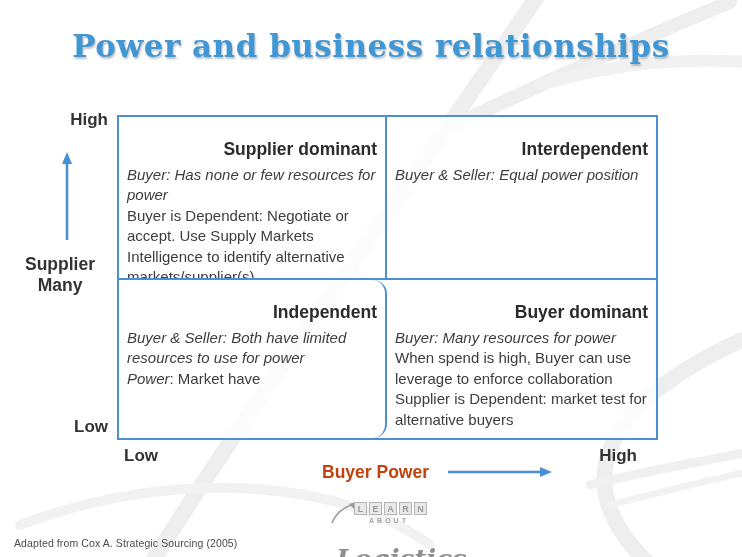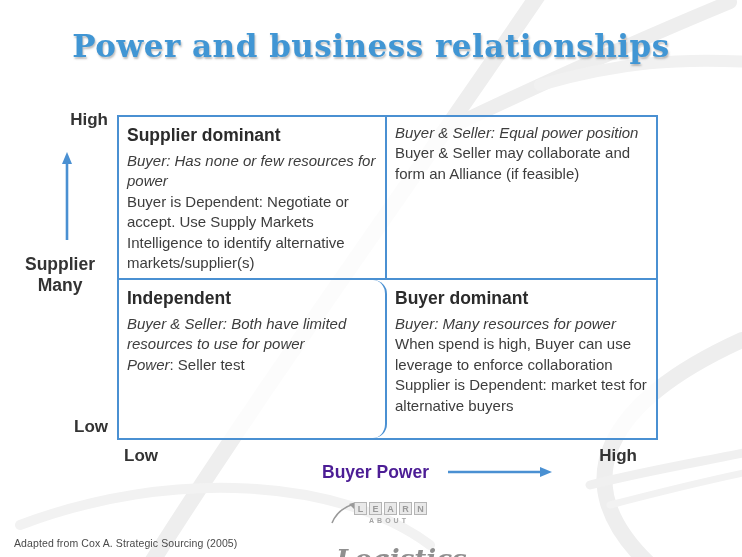--- a/index.html
+++ b/index.html
@@ -28,36 +28,36 @@
   .matrix{
     position:absolute;left:117px;top:115px;width:541px;height:325px;
     border:2px solid var(--accent);background:transparent;
     display:grid;grid-template-columns:268px 1fr;grid-template-rows:163px 1fr;
   }
   .quad{padding:6px 8px 0 8px;overflow:hidden;background:rgba(255,255,255,0.82);}
   .q-tl{border-right:2px solid var(--accent);border-bottom:2px solid var(--accent);}
   .q-tr{border-bottom:2px solid var(--accent);}
   .q-bl{border-right:2px solid var(--accent);border-radius:14px;}
   .quad-title{
-    text-align:left;font-weight:bold;font-size:17.5px;color:var(--heading-text);
-    margin:2px 0 5px 0;
+    text-align:right;font-weight:bold;font-size:17.5px;color:var(--heading-text);
+    margin:16px 0 5px 0;
   }
   .quad-line{font-size:15px;line-height:20.4px;color:var(--body-text);}
   .quad-line .it{font-style:italic;}
 
   .axis-word{position:absolute;font-weight:bold;font-size:17px;color:#333;}
   .y-high{left:40px;top:110px;width:68px;text-align:right;}
   .y-low{left:40px;top:417px;width:68px;text-align:right;}
   .y-title{
     position:absolute;left:8px;top:254px;width:104px;text-align:center;
     font-weight:bold;font-size:17.5px;line-height:21px;color:#333;
   }
   .x-low{left:124px;top:446px;}
   .x-high{left:570px;top:446px;width:67px;text-align:right;}
-  .x-title{position:absolute;left:322px;top:462px;font-weight:bold;font-size:17.5px;color:#4c1d95;}
+  .x-title{position:absolute;left:322px;top:462px;font-weight:bold;font-size:17.5px;color:#c2410c;}
 
   .v-arrow{position:absolute;left:59px;top:152px;}
   .h-arrow{position:absolute;left:448px;top:464px;}
 
   .footer-source{
     position:absolute;left:14px;top:537px;font-size:10.5px;color:#4a4a4a;letter-spacing:0.1px;
   }
 
   .logo{position:absolute;left:328px;top:499px;width:130px;height:56px;color:var(--logo-gray);}
   .logo-learn{position:absolute;left:26px;top:3px;display:flex;gap:2px;}
@@ -93,27 +93,27 @@
 
   <h1 class="title">Power and business relationships</h1>
 
   <div class="matrix">
     <div class="quad q-tl">
         <div class="quad-title">Supplier dominant</div>
         <div class="quad-line"><span class="it">Buyer: Has none or few resources for power</span></div>
         <div class="quad-line"><span>Buyer is Dependent: Negotiate or accept. Use Supply Markets Intelligence to identify alternative markets/supplier(s)</span></div>
       </div>
     <div class="quad q-tr">
+        <div class="quad-title">Interdependent</div>
         <div class="quad-line"><span class="it">Buyer &amp; Seller: Equal power position</span></div>
-        <div class="quad-line"><span>Buyer &amp; Seller may collaborate and form an Alliance (if feasible)</span></div>
       </div>
     <div class="quad q-bl">
         <div class="quad-title">Independent</div>
         <div class="quad-line"><span class="it">Buyer &amp; Seller: Both have limited resources to use for power</span></div>
-        <div class="quad-line"><span class="it">Power</span><span>: Seller test</span></div>
+        <div class="quad-line"><span class="it">Power</span><span>: Market have</span></div>
       </div>
     <div class="quad q-br">
         <div class="quad-title">Buyer dominant</div>
         <div class="quad-line"><span class="it">Buyer: Many resources for power</span></div>
         <div class="quad-line"><span>When spend is high, Buyer can use leverage to enforce collaboration</span></div>
         <div class="quad-line"><span>Supplier is Dependent: market test for alternative buyers</span></div>
       </div>
   </div>
 
   <div class="axis-word y-high">High</div>

